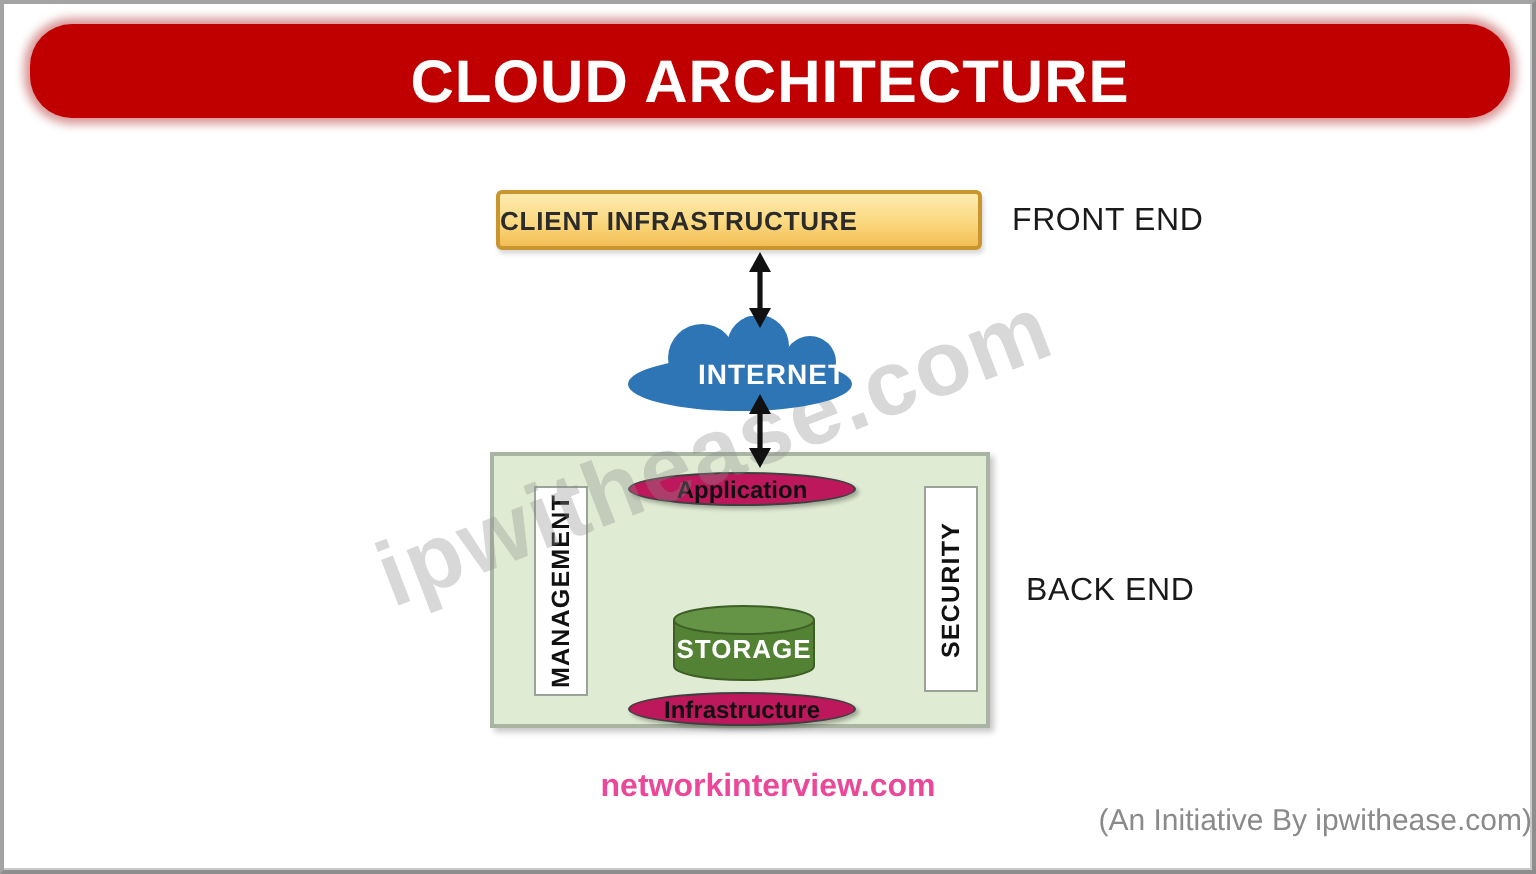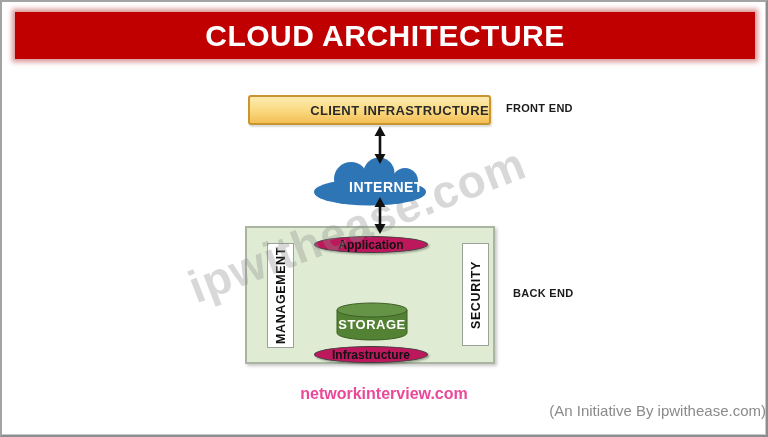--- a/index.html
+++ b/index.html
@@ -11,37 +11,38 @@
     background:#ffffff; overflow:hidden;
     border:2px solid #a3a3a3;
     border-right-color:#8d8d8d; border-bottom-color:#8d8d8d;
     box-shadow:inset -1px -1px 0 #c9c9c9;
   }
 
   .banner {
     position:absolute; left:13px; top:10px; width:740px; height:47px;
     background:#C00000;
     box-shadow:0 0 5px 3px rgba(170,20,20,0.45);
-    display:flex; align-items:center; justify-content:center;
+    display:flex; align-items:flex-end; justify-content:center;
     color:#ffffff; font-size:30px; font-weight:bold; letter-spacing:0.5px;
     z-index:10;
+    border-radius:21px;
   }
 
   .client-box {
     position:absolute; left:246px; top:93px; width:243px; height:30px;
     background:linear-gradient(180deg,#FDEBB0 0%,#FAD87E 55%,#F3BE56 100%);
     border:2px solid #C9952E; border-radius:3px;
-    display:flex; align-items:center; justify-content:flex-end;
+    display:flex; align-items:center; justify-content:flex-start;
     font-size:13px; font-weight:bold; color:#2b2b2b; letter-spacing:0.4px;
     box-shadow:1px 2px 2px rgba(0,0,0,0.15);
     z-index:10;
   }
 
   .side-label {
-    position:absolute; font-size:11px; font-weight:bold; color:#1a1a1a;
+    position:absolute; font-size:16px; font-weight:normal; color:#1a1a1a;
     letter-spacing:0.3px; z-index:10;
   }
   .side-label.front { left:504px; top:100px; }
   .side-label.back  { left:511px; top:285px; }
 
   .arrow { position:absolute; z-index:12; }
   .arrow-1 { left:369px; top:124px; }
   .arrow-2 { left:369px; top:195px; }
 
   .cloud-wrap { position:absolute; left:311px; top:156px; width:120px; height:48px; z-index:11; }

